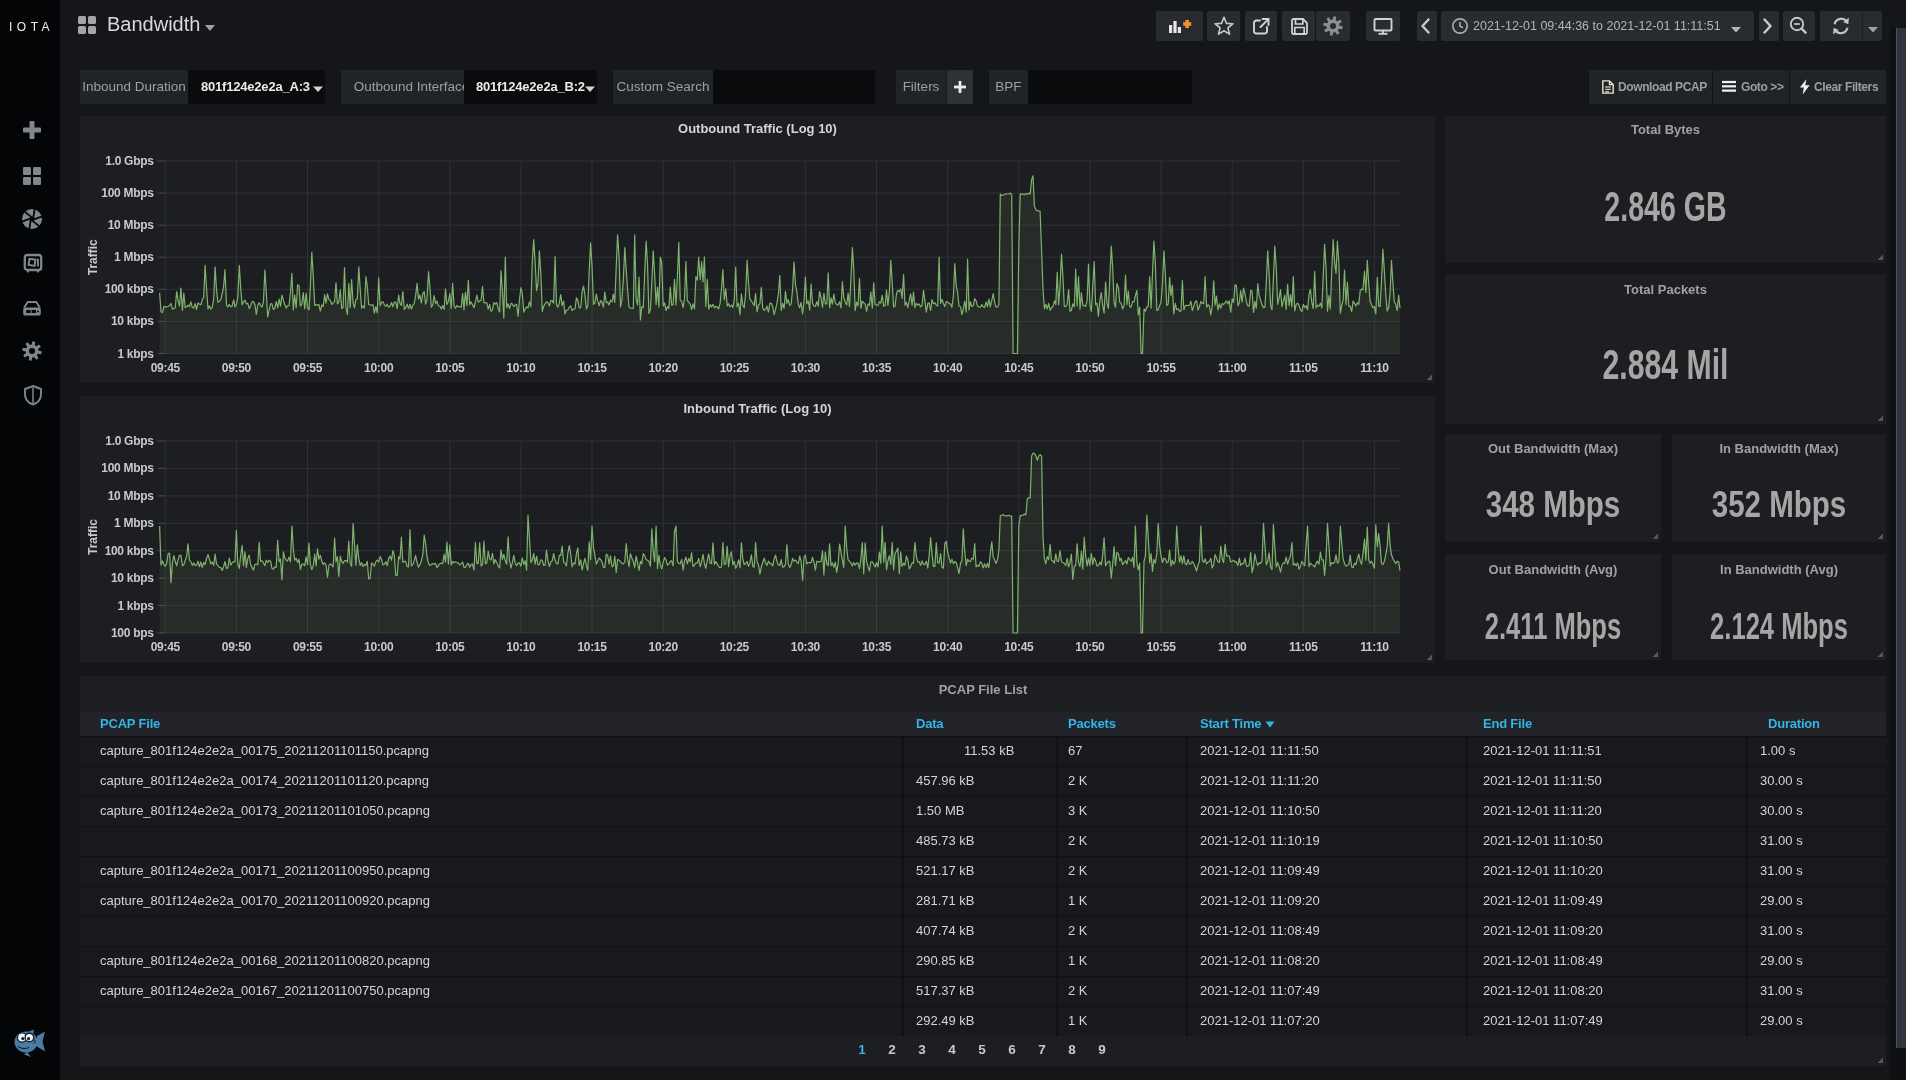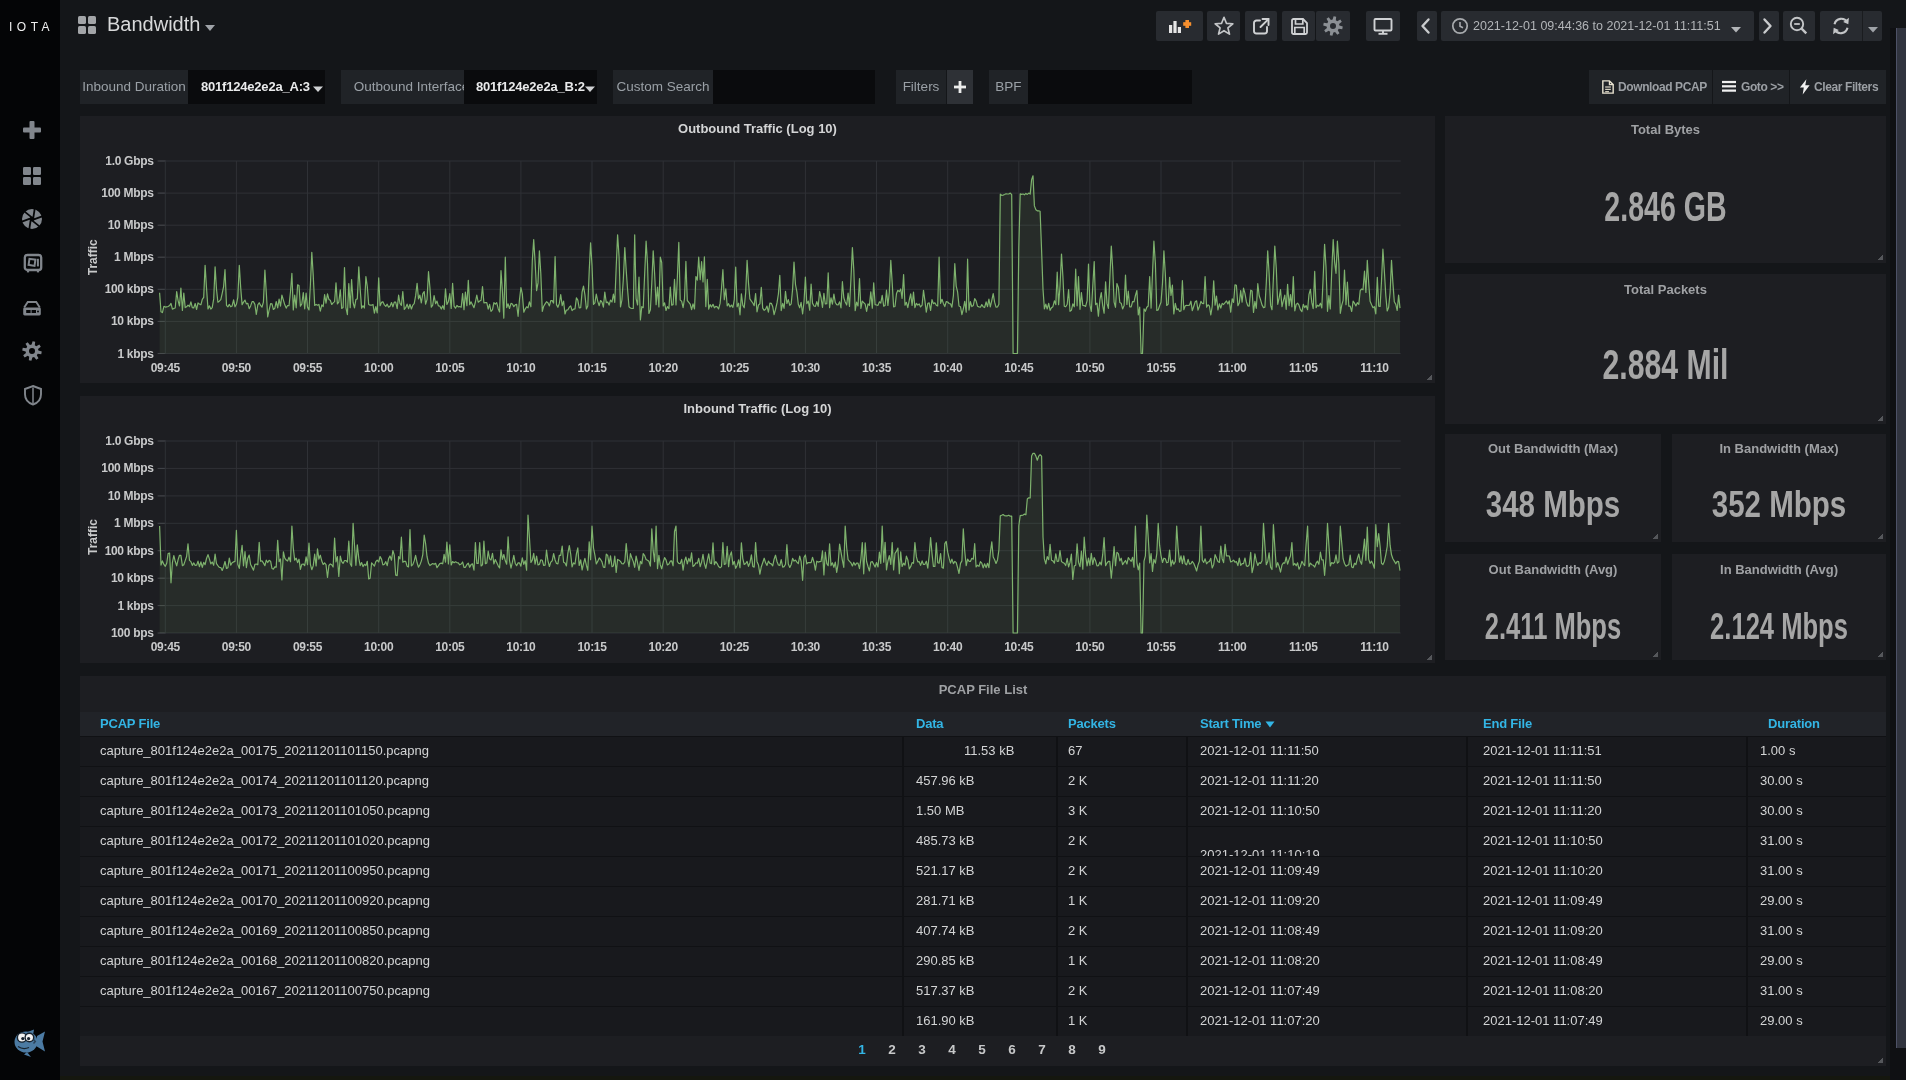--- a/index.html
+++ b/index.html
@@ -408,45 +408,43 @@
   <div class="hdiv" style="left:0;top:90px;width:1806px"></div>
   <div class="abs" style="left:0;top:120px;width:1806px;height:30px;background:#18191d"></div>
   <div class="cell" style="left:20px;top:120px">capture_801f124e2e2a_00173_20211201101050.pcapng</div>
   <div class="cell" style="left:836px;top:120px">1.50 MB</div>
   <div class="cell" style="left:988px;top:120px">3 K</div>
   <div class="cell" style="left:1120px;top:120px">2021-12-01 11:10:50</div>
   <div class="cell" style="left:1403px;top:120px">2021-12-01 11:11:20</div>
   <div class="cell" style="left:1680px;top:120px">30.00 s</div>
   <div class="hdiv" style="left:0;top:120px;width:1806px"></div>
   <div class="abs" style="left:0;top:150px;width:1806px;height:30px;background:#18191d"></div>
-  <div class="cell" style="left:20px;top:150px">capture_801f124e2e2a_00172_20211201101020.pcapng</div>
   <div class="cell" style="left:836px;top:150px">485.73 kB</div>
   <div class="cell" style="left:988px;top:150px">2 K</div>
-  <div class="cell" style="left:1120px;top:164px">2021-12-01 11:10:19</div>
+  <div class="cell" style="left:1120px;top:150px">2021-12-01 11:10:19</div>
   <div class="cell" style="left:1403px;top:150px">2021-12-01 11:10:50</div>
   <div class="cell" style="left:1680px;top:150px">31.00 s</div>
   <div class="hdiv" style="left:0;top:150px;width:1806px"></div>
   <div class="abs" style="left:0;top:180px;width:1806px;height:30px;background:#18191d"></div>
   <div class="cell" style="left:20px;top:180px">capture_801f124e2e2a_00171_20211201100950.pcapng</div>
   <div class="cell" style="left:836px;top:180px">521.17 kB</div>
   <div class="cell" style="left:988px;top:180px">2 K</div>
   <div class="cell" style="left:1120px;top:180px">2021-12-01 11:09:49</div>
   <div class="cell" style="left:1403px;top:180px">2021-12-01 11:10:20</div>
   <div class="cell" style="left:1680px;top:180px">31.00 s</div>
   <div class="hdiv" style="left:0;top:180px;width:1806px"></div>
   <div class="abs" style="left:0;top:210px;width:1806px;height:30px;background:#18191d"></div>
   <div class="cell" style="left:20px;top:210px">capture_801f124e2e2a_00170_20211201100920.pcapng</div>
   <div class="cell" style="left:836px;top:210px">281.71 kB</div>
   <div class="cell" style="left:988px;top:210px">1 K</div>
   <div class="cell" style="left:1120px;top:210px">2021-12-01 11:09:20</div>
   <div class="cell" style="left:1403px;top:210px">2021-12-01 11:09:49</div>
   <div class="cell" style="left:1680px;top:210px">29.00 s</div>
   <div class="hdiv" style="left:0;top:210px;width:1806px"></div>
   <div class="abs" style="left:0;top:240px;width:1806px;height:30px;background:#18191d"></div>
-  <div class="cell" style="left:20px;top:240px">capture_801f124e2e2a_00169_20211201100850.pcapng</div>
   <div class="cell" style="left:836px;top:240px">407.74 kB</div>
   <div class="cell" style="left:988px;top:240px">2 K</div>
   <div class="cell" style="left:1120px;top:240px">2021-12-01 11:08:49</div>
   <div class="cell" style="left:1403px;top:240px">2021-12-01 11:09:20</div>
   <div class="cell" style="left:1680px;top:240px">31.00 s</div>
   <div class="hdiv" style="left:0;top:240px;width:1806px"></div>
   <div class="abs" style="left:0;top:270px;width:1806px;height:30px;background:#18191d"></div>
   <div class="cell" style="left:20px;top:270px">capture_801f124e2e2a_00168_20211201100820.pcapng</div>
   <div class="cell" style="left:836px;top:270px">290.85 kB</div>
   <div class="cell" style="left:988px;top:270px">1 K</div>
@@ -456,21 +454,21 @@
   <div class="hdiv" style="left:0;top:270px;width:1806px"></div>
   <div class="abs" style="left:0;top:300px;width:1806px;height:30px;background:#18191d"></div>
   <div class="cell" style="left:20px;top:300px">capture_801f124e2e2a_00167_20211201100750.pcapng</div>
   <div class="cell" style="left:836px;top:300px">517.37 kB</div>
   <div class="cell" style="left:988px;top:300px">2 K</div>
   <div class="cell" style="left:1120px;top:300px">2021-12-01 11:07:49</div>
   <div class="cell" style="left:1403px;top:300px">2021-12-01 11:08:20</div>
   <div class="cell" style="left:1680px;top:300px">31.00 s</div>
   <div class="hdiv" style="left:0;top:300px;width:1806px"></div>
   <div class="abs" style="left:0;top:330px;width:1806px;height:30px;background:#18191d"></div>
-  <div class="cell" style="left:836px;top:330px">161.90 kB</div>
+  <div class="cell" style="left:836px;top:330px">292.49 kB</div>
   <div class="cell" style="left:988px;top:330px">1 K</div>
   <div class="cell" style="left:1120px;top:330px">2021-12-01 11:07:20</div>
   <div class="cell" style="left:1403px;top:330px">2021-12-01 11:07:49</div>
   <div class="cell" style="left:1680px;top:330px">29.00 s</div>
   <div class="hdiv" style="left:0;top:330px;width:1806px"></div>
   <div class="vdiv" style="left:822px;top:60px;height:300px"></div>
   <div class="vdiv" style="left:976px;top:60px;height:300px"></div>
   <div class="vdiv" style="left:1106px;top:60px;height:300px"></div>
   <div class="vdiv" style="left:1386px;top:60px;height:300px"></div>
   <div class="vdiv" style="left:1666px;top:60px;height:300px"></div>

